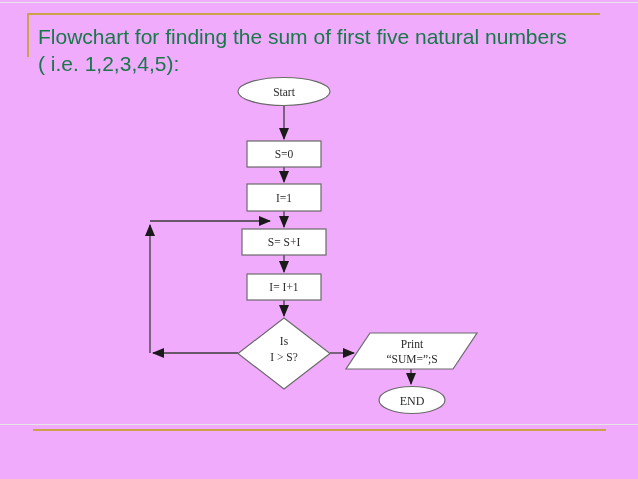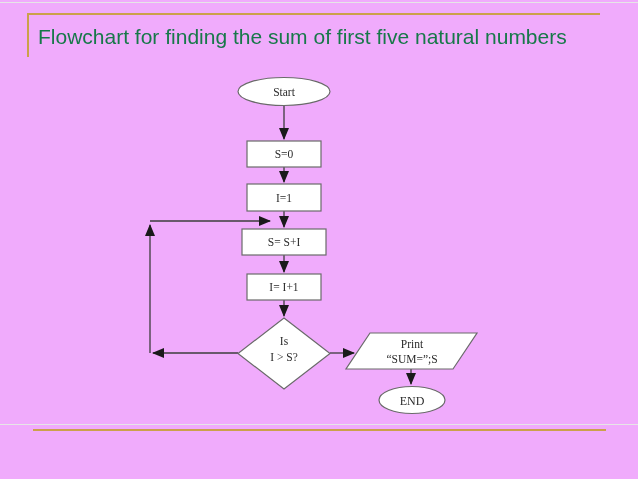--- a/index.html
+++ b/index.html
@@ -52,20 +52,21 @@
 <div class="slide">
 
   <div class="hairline" style="left:0; top:2px; width:638px;"></div>
   <div class="accent" style="left:27px; top:13px; width:573px; height:2px;"></div>
   <div class="accent" style="left:27px; top:13px; width:2px; height:44px;"></div>
   <div class="hairline" style="left:0; top:424px; width:638px;"></div>
   <div class="accent" style="left:33px; top:429px; width:573px; height:2px;"></div>
 
   <div class="title">
     <div>Flowchart for finding the sum of first five natural numbers</div>
+    <div>( i.e. 1,2,3,4,5):</div>
   </div>
 
   <svg width="638" height="479" viewBox="0 0 638 479" style="position:absolute; left:0; top:0;">
     <defs>
       <marker id="ah" markerUnits="userSpaceOnUse" markerWidth="14" markerHeight="12" refX="11" refY="5" orient="auto">
         <path d="M0,0 L12,5 L0,10 Z" fill="#1a1a1a"></path>
       </marker>
     </defs>
 
     <line class="conn" x1="284" y1="105" x2="284" y2="139" marker-end="url(#ah)"></line>

